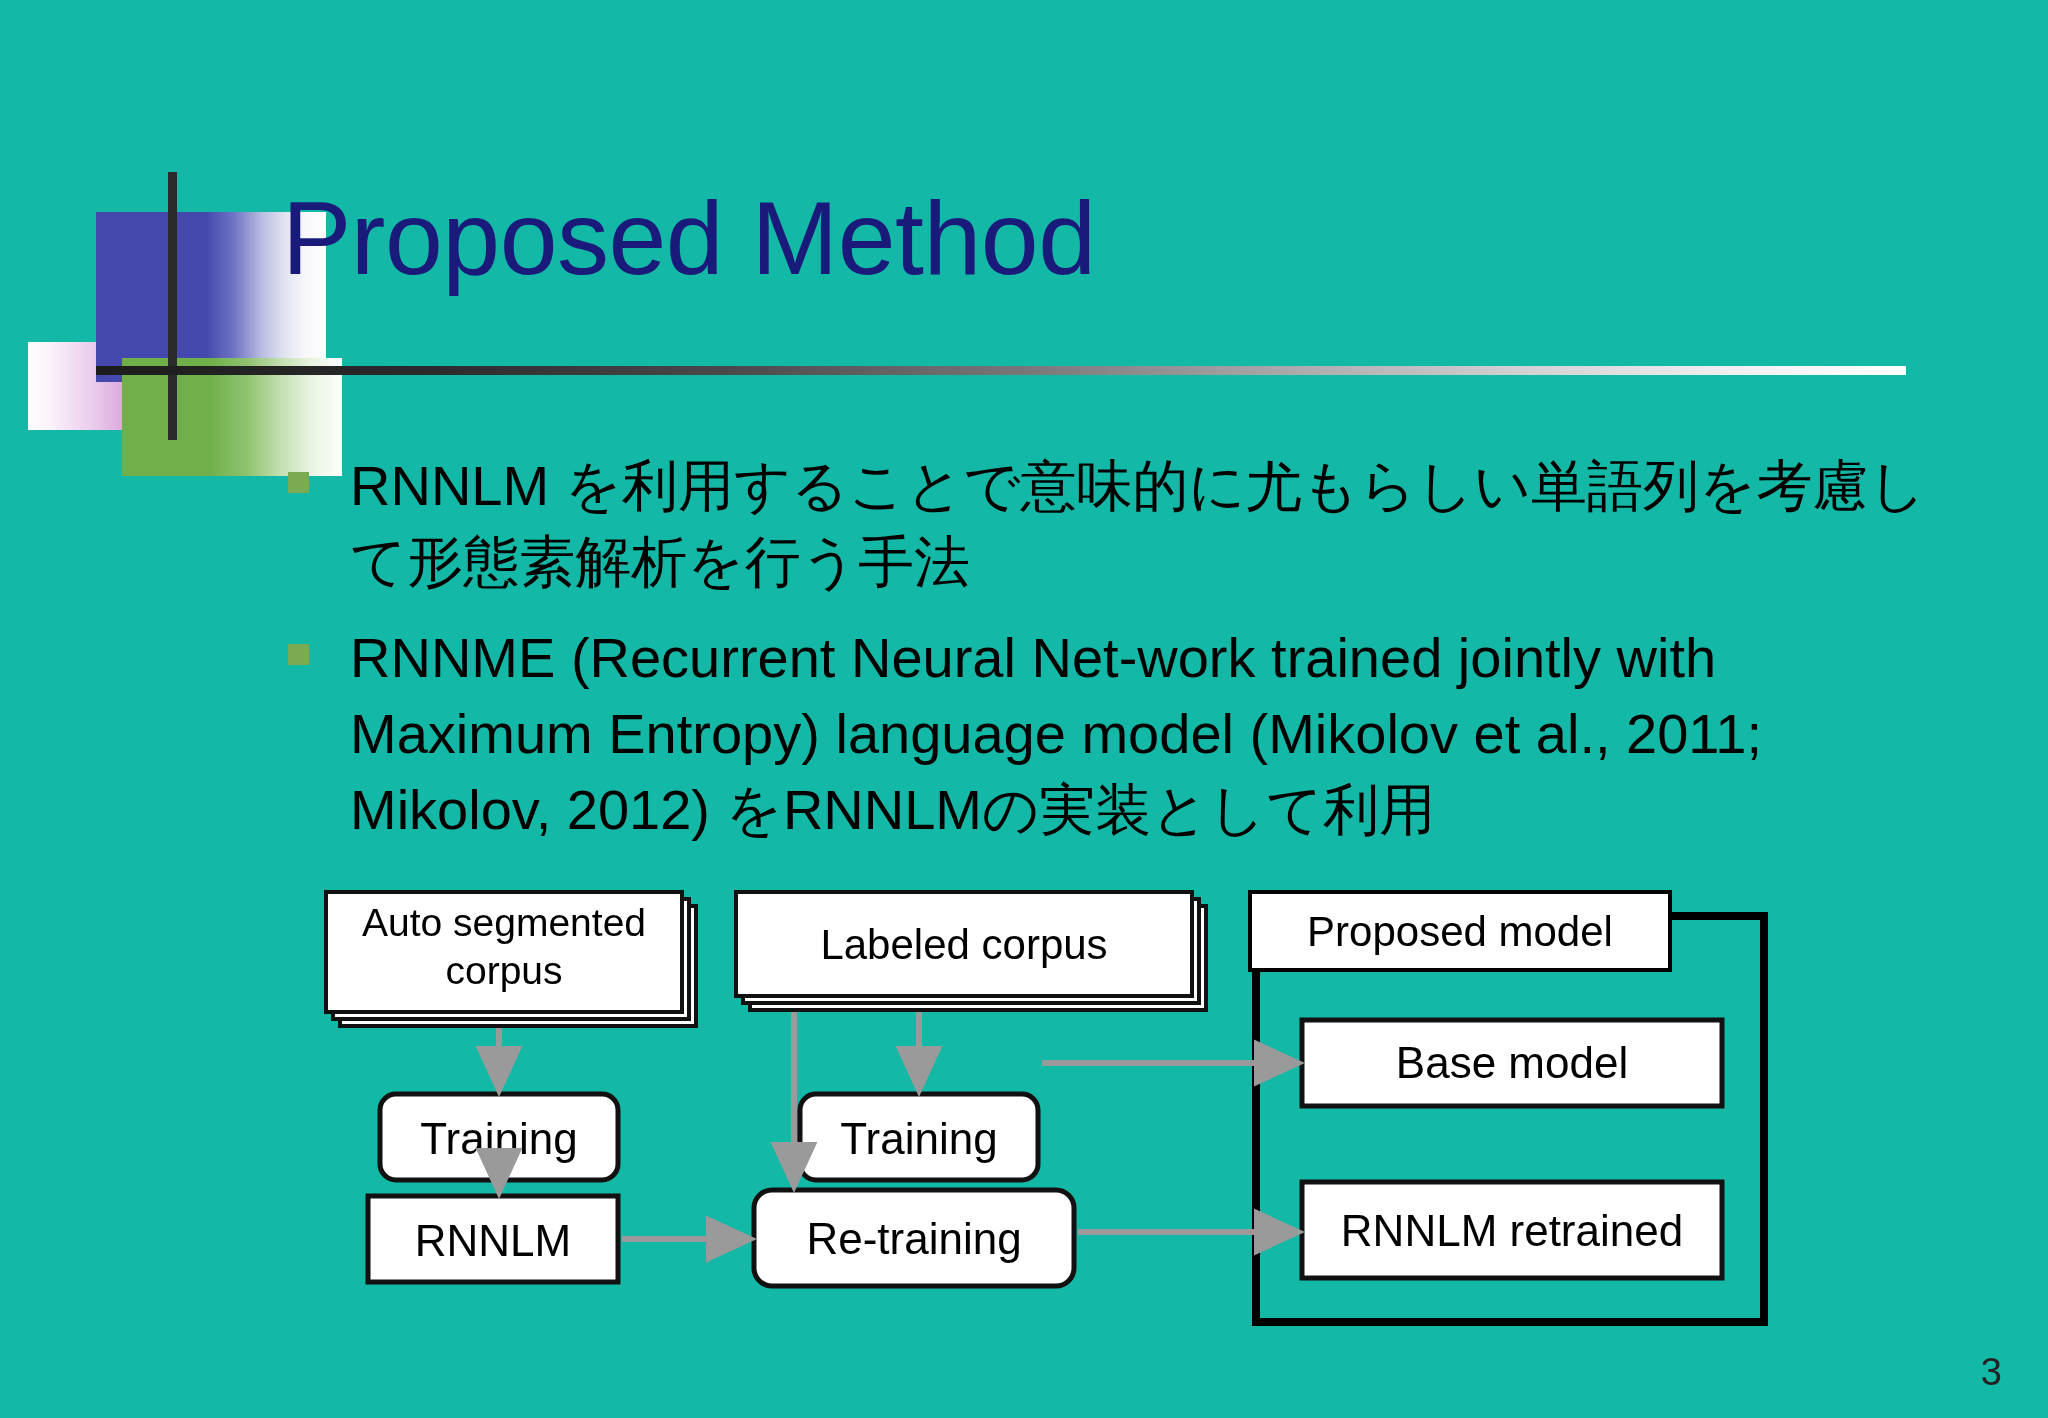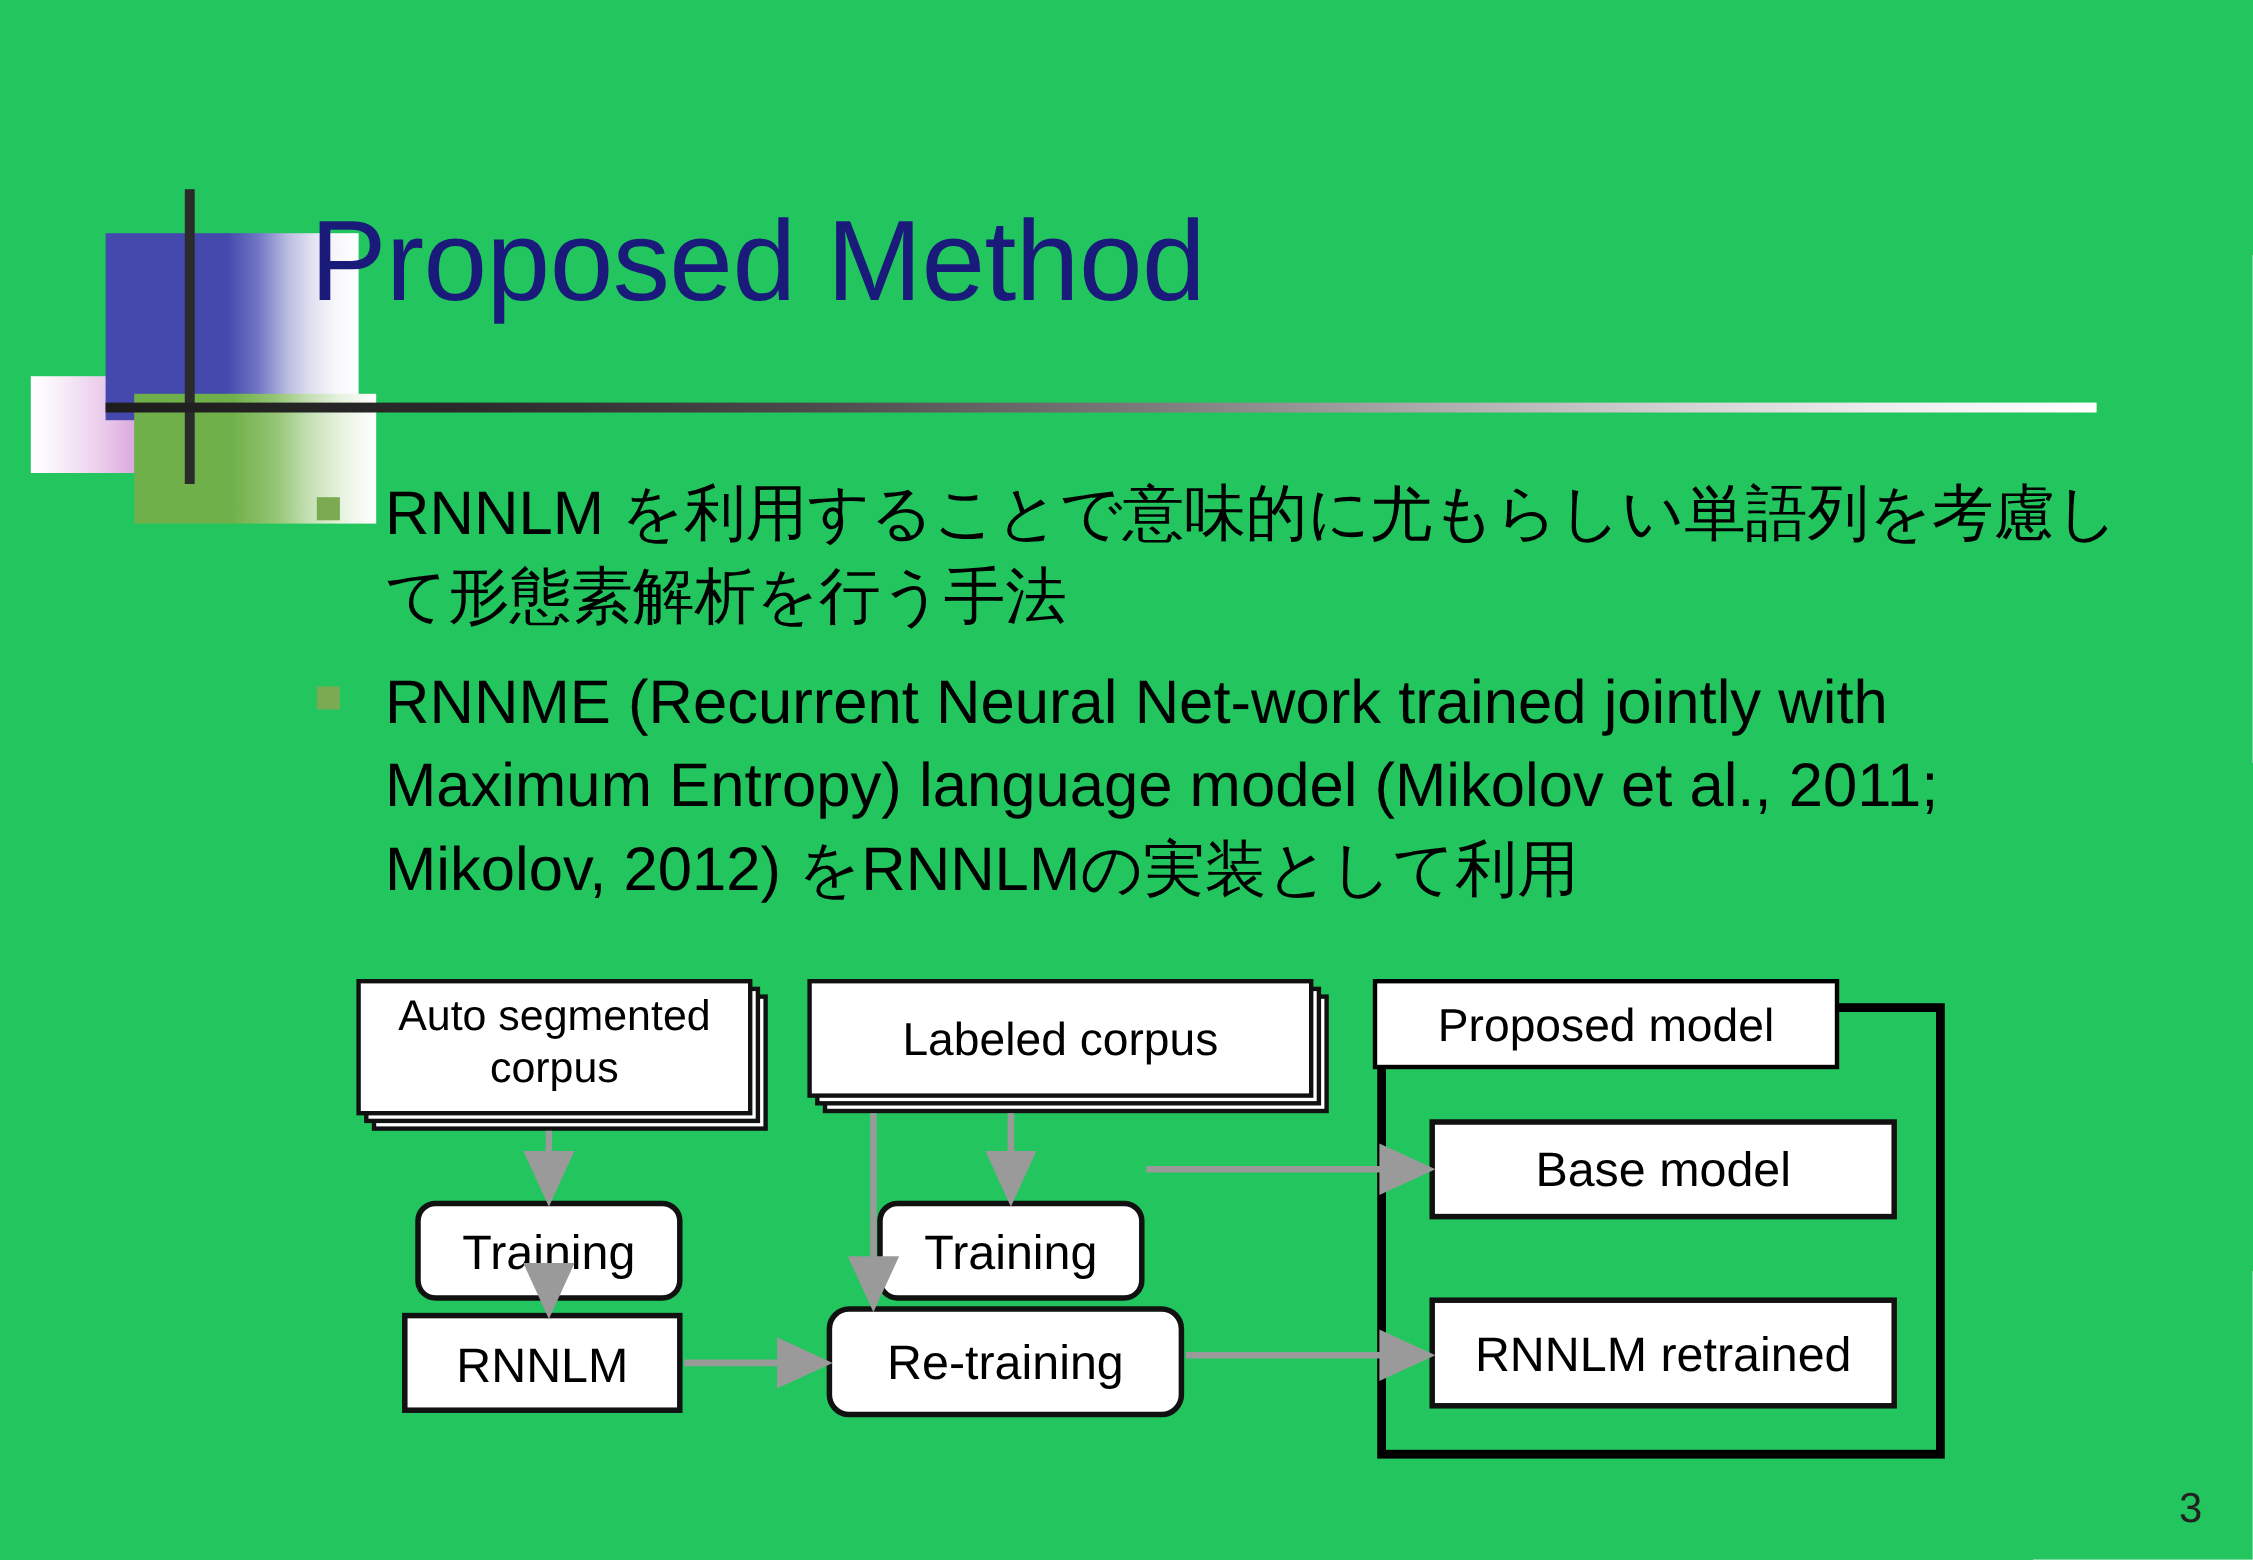--- a/index.html
+++ b/index.html
@@ -7,21 +7,21 @@
     padding: 0;
     background: #ffffff;
   }
   body {
     font-family: "Liberation Sans", sans-serif;
   }
   .slide {
     position: relative;
     width: 2048px;
     height: 1418px;
-    background: #22c55e;
+    background: #14b8a6;
     overflow: hidden;
   }
 
   
   .logo-mark {
     position: absolute;
     left: 0;
     top: 150px;
     width: 420px;
     height: 290px;
@@ -95,20 +95,21 @@
     position: absolute;
     left: 264px;
     top: 428px;
     width: 1700px;
   }
   .bullet-row {
     position: relative;
     display: block;
     padding-left: 86px;
     margin-bottom: 20px;
+    margin-top: 20px;
   }
   .bullet-marker {
     position: absolute;
     left: 24px;
     top: 24px;
     width: 21px;
     height: 21px;
     background: #7aab52;
   }
   .bullet-text {

